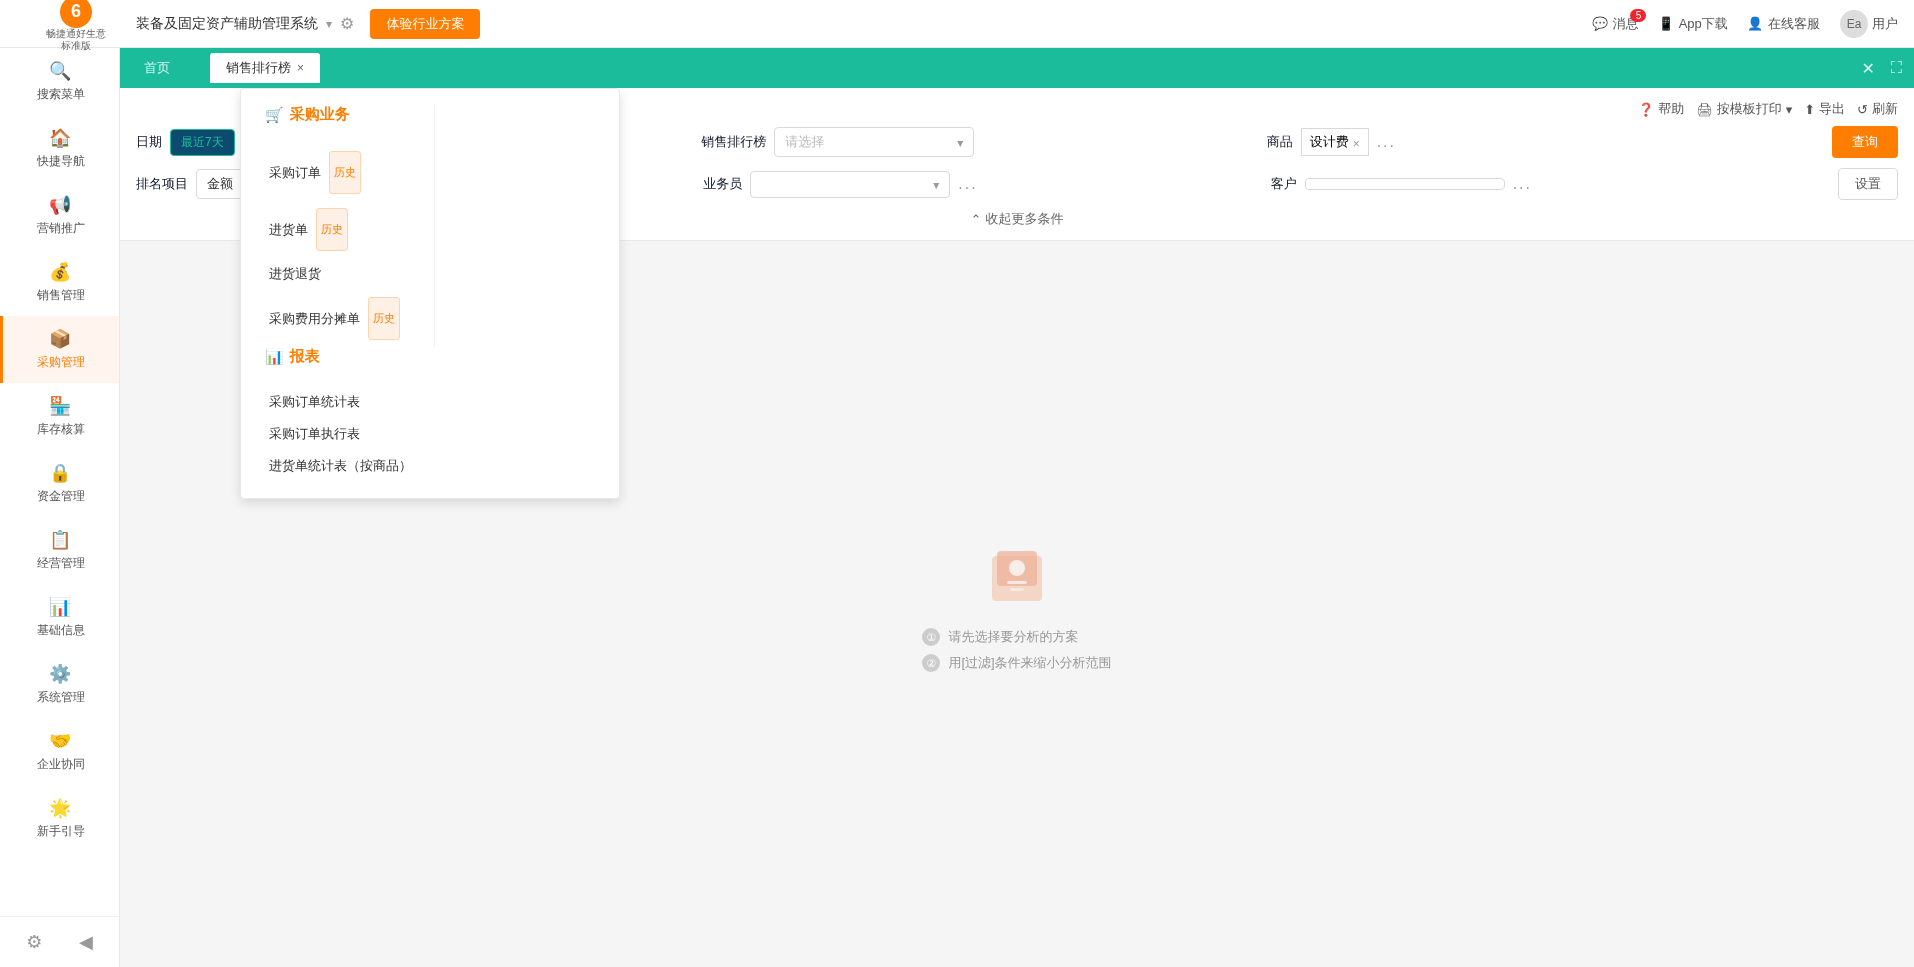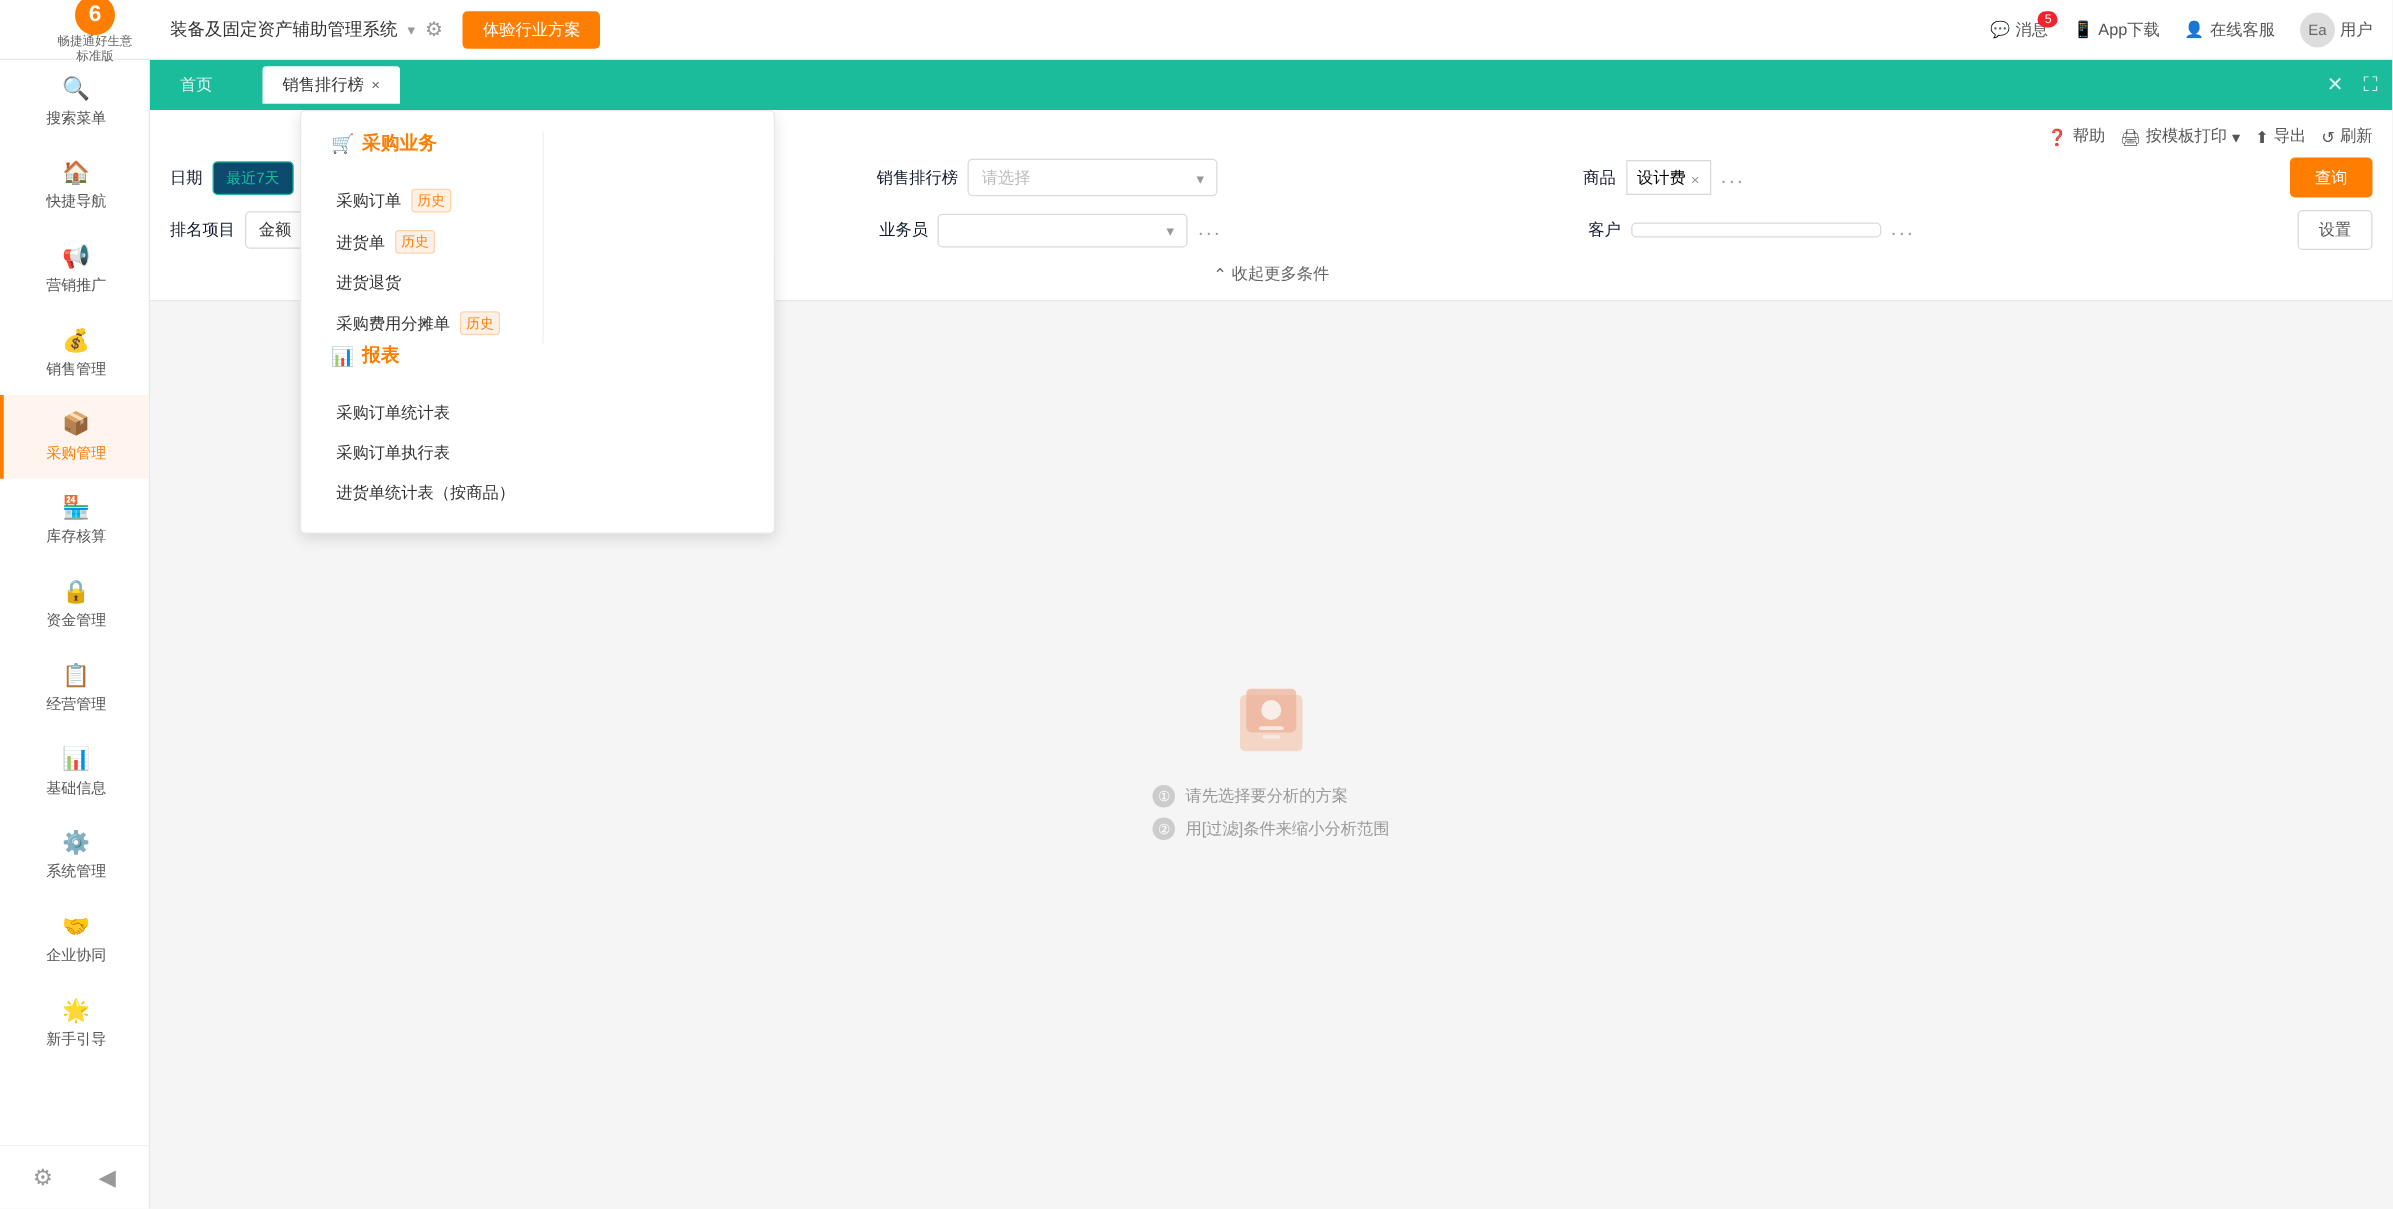--- a/index.html
+++ b/index.html
@@ -340,21 +340,21 @@
       color: #333;
       cursor: pointer;
       border-radius: 3px;
     }
     .history-tag {
       background: #fff0e6;
       color: #ff7d00;
       border: 1px solid #ffd3b0;
       border-radius: 3px;
       font-size: 11px;
-      padding: 1px 4px;
+      padding: 13px 4px;
     }
 
     
     .sidebar-bottom {
       margin-top: auto;
       border-top: 1px solid #f0f0f0;
       display: flex;
       align-items: center;
       justify-content: space-around;
       padding: 8px;

